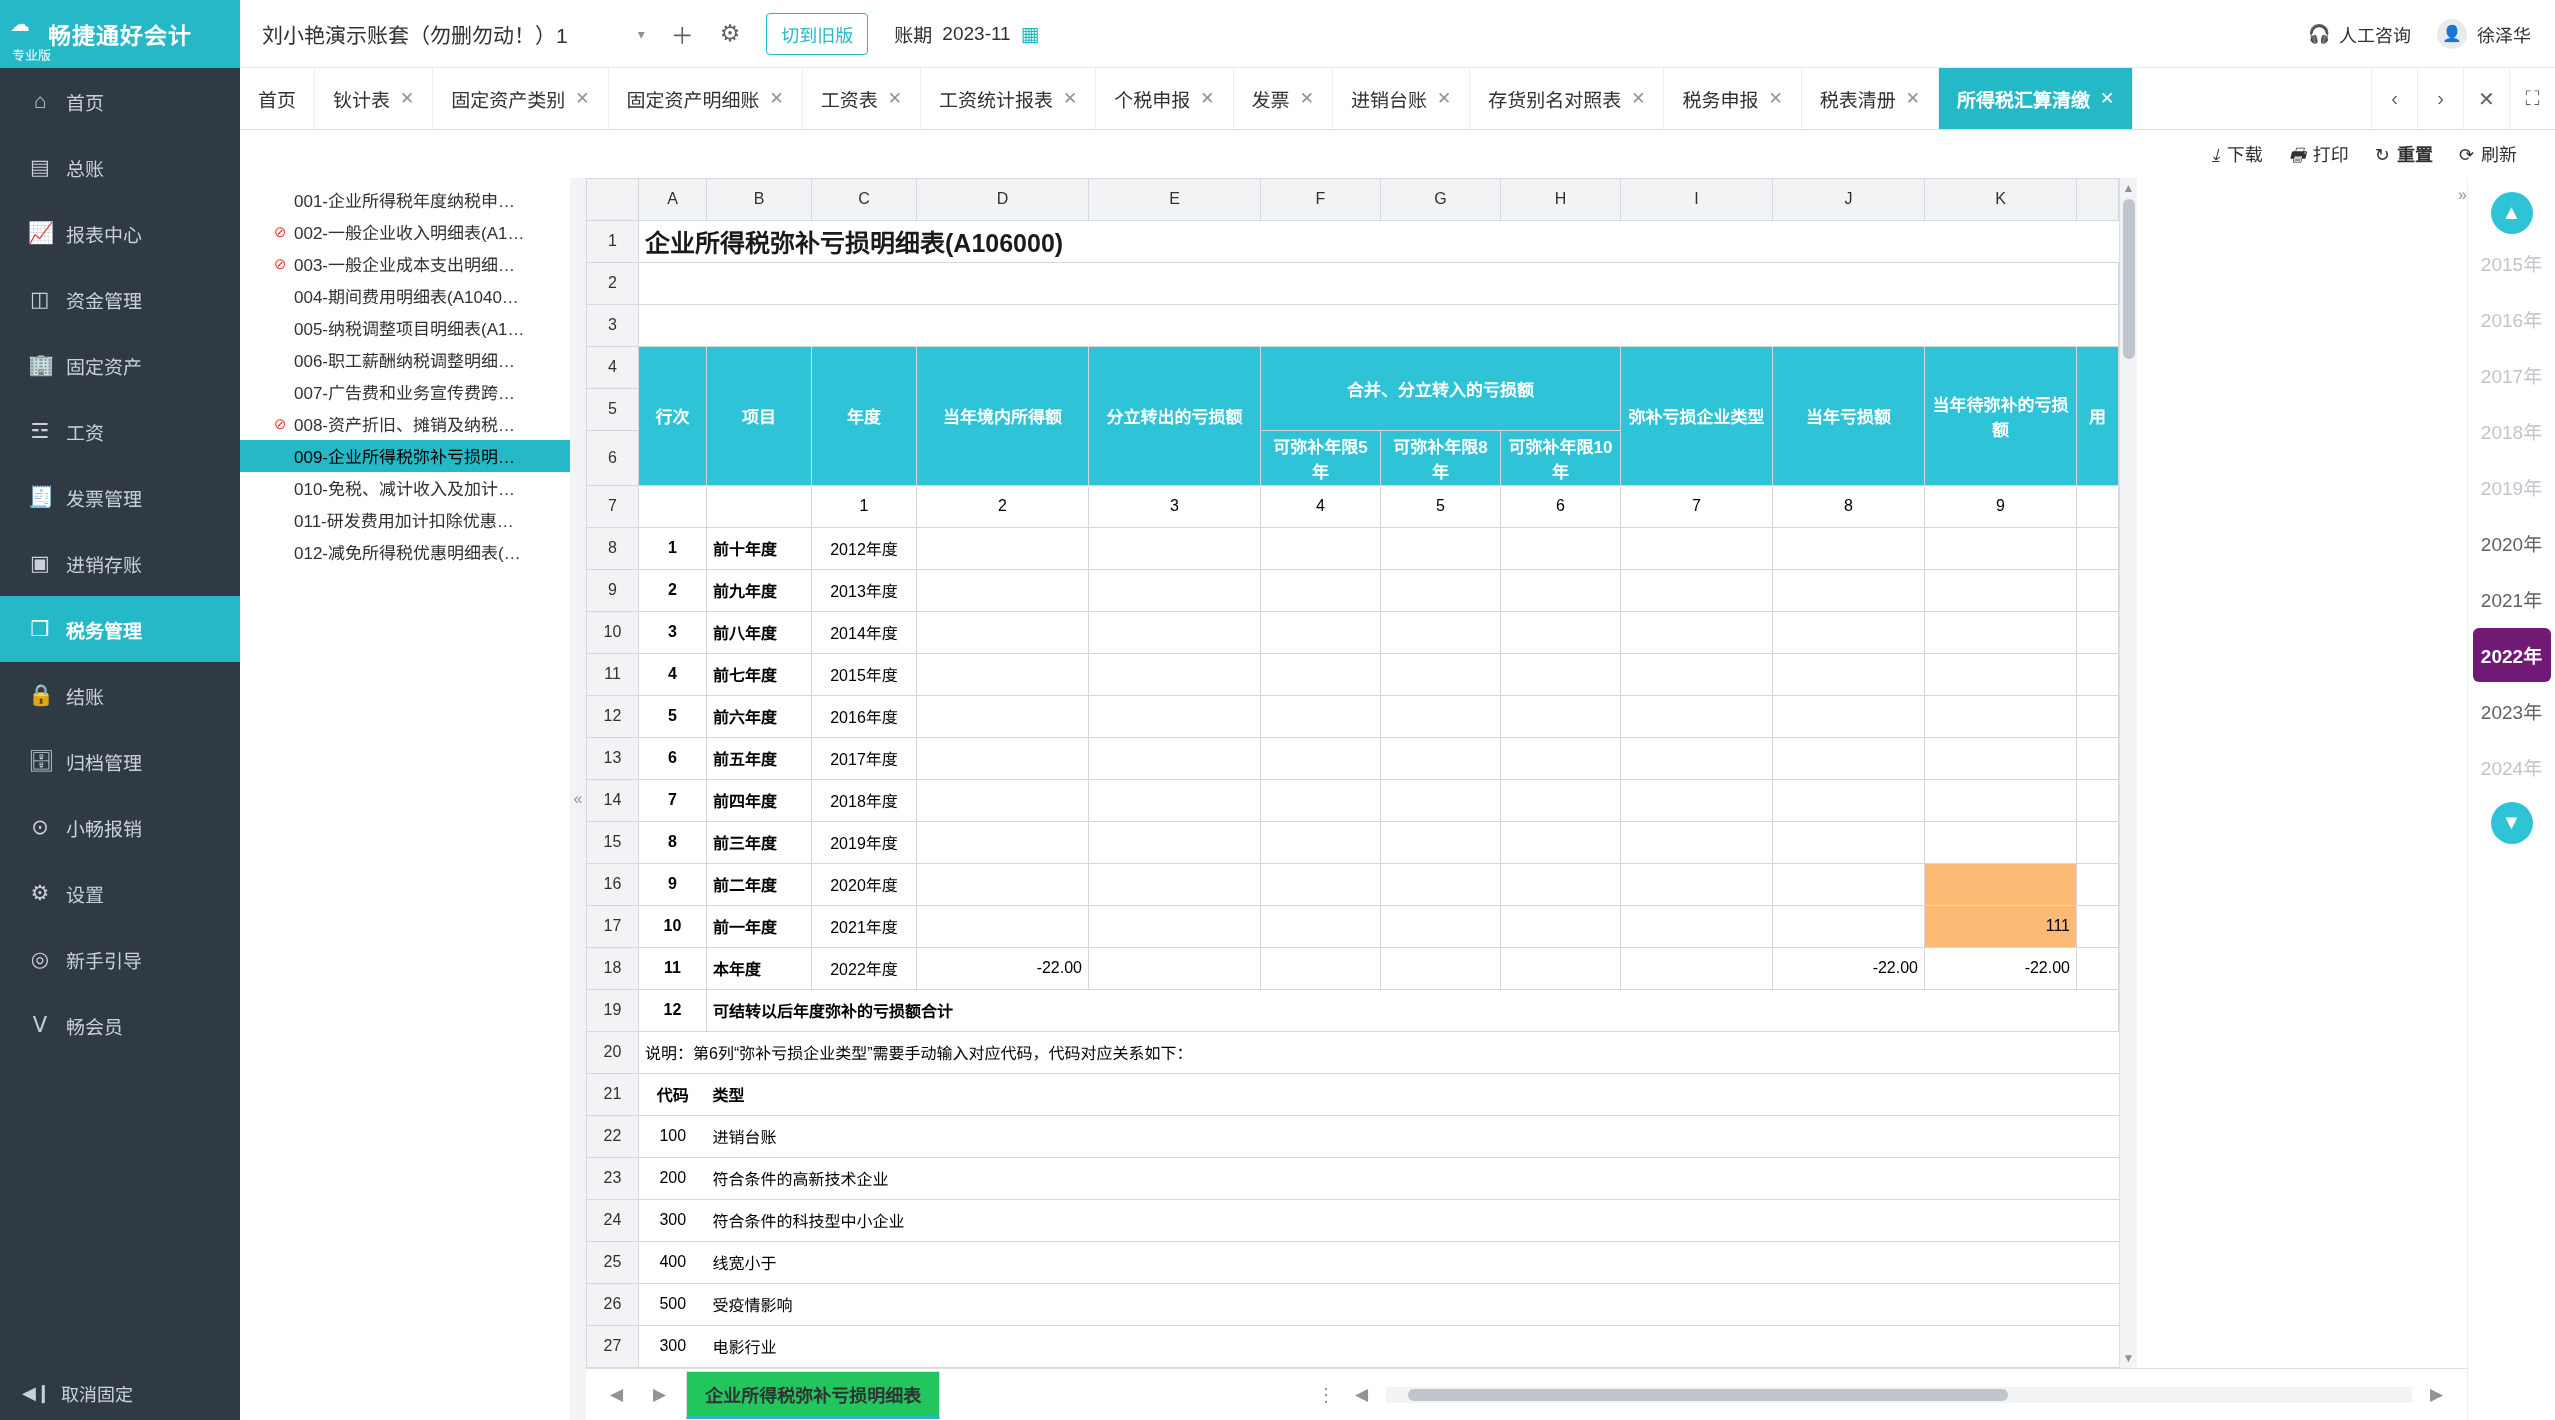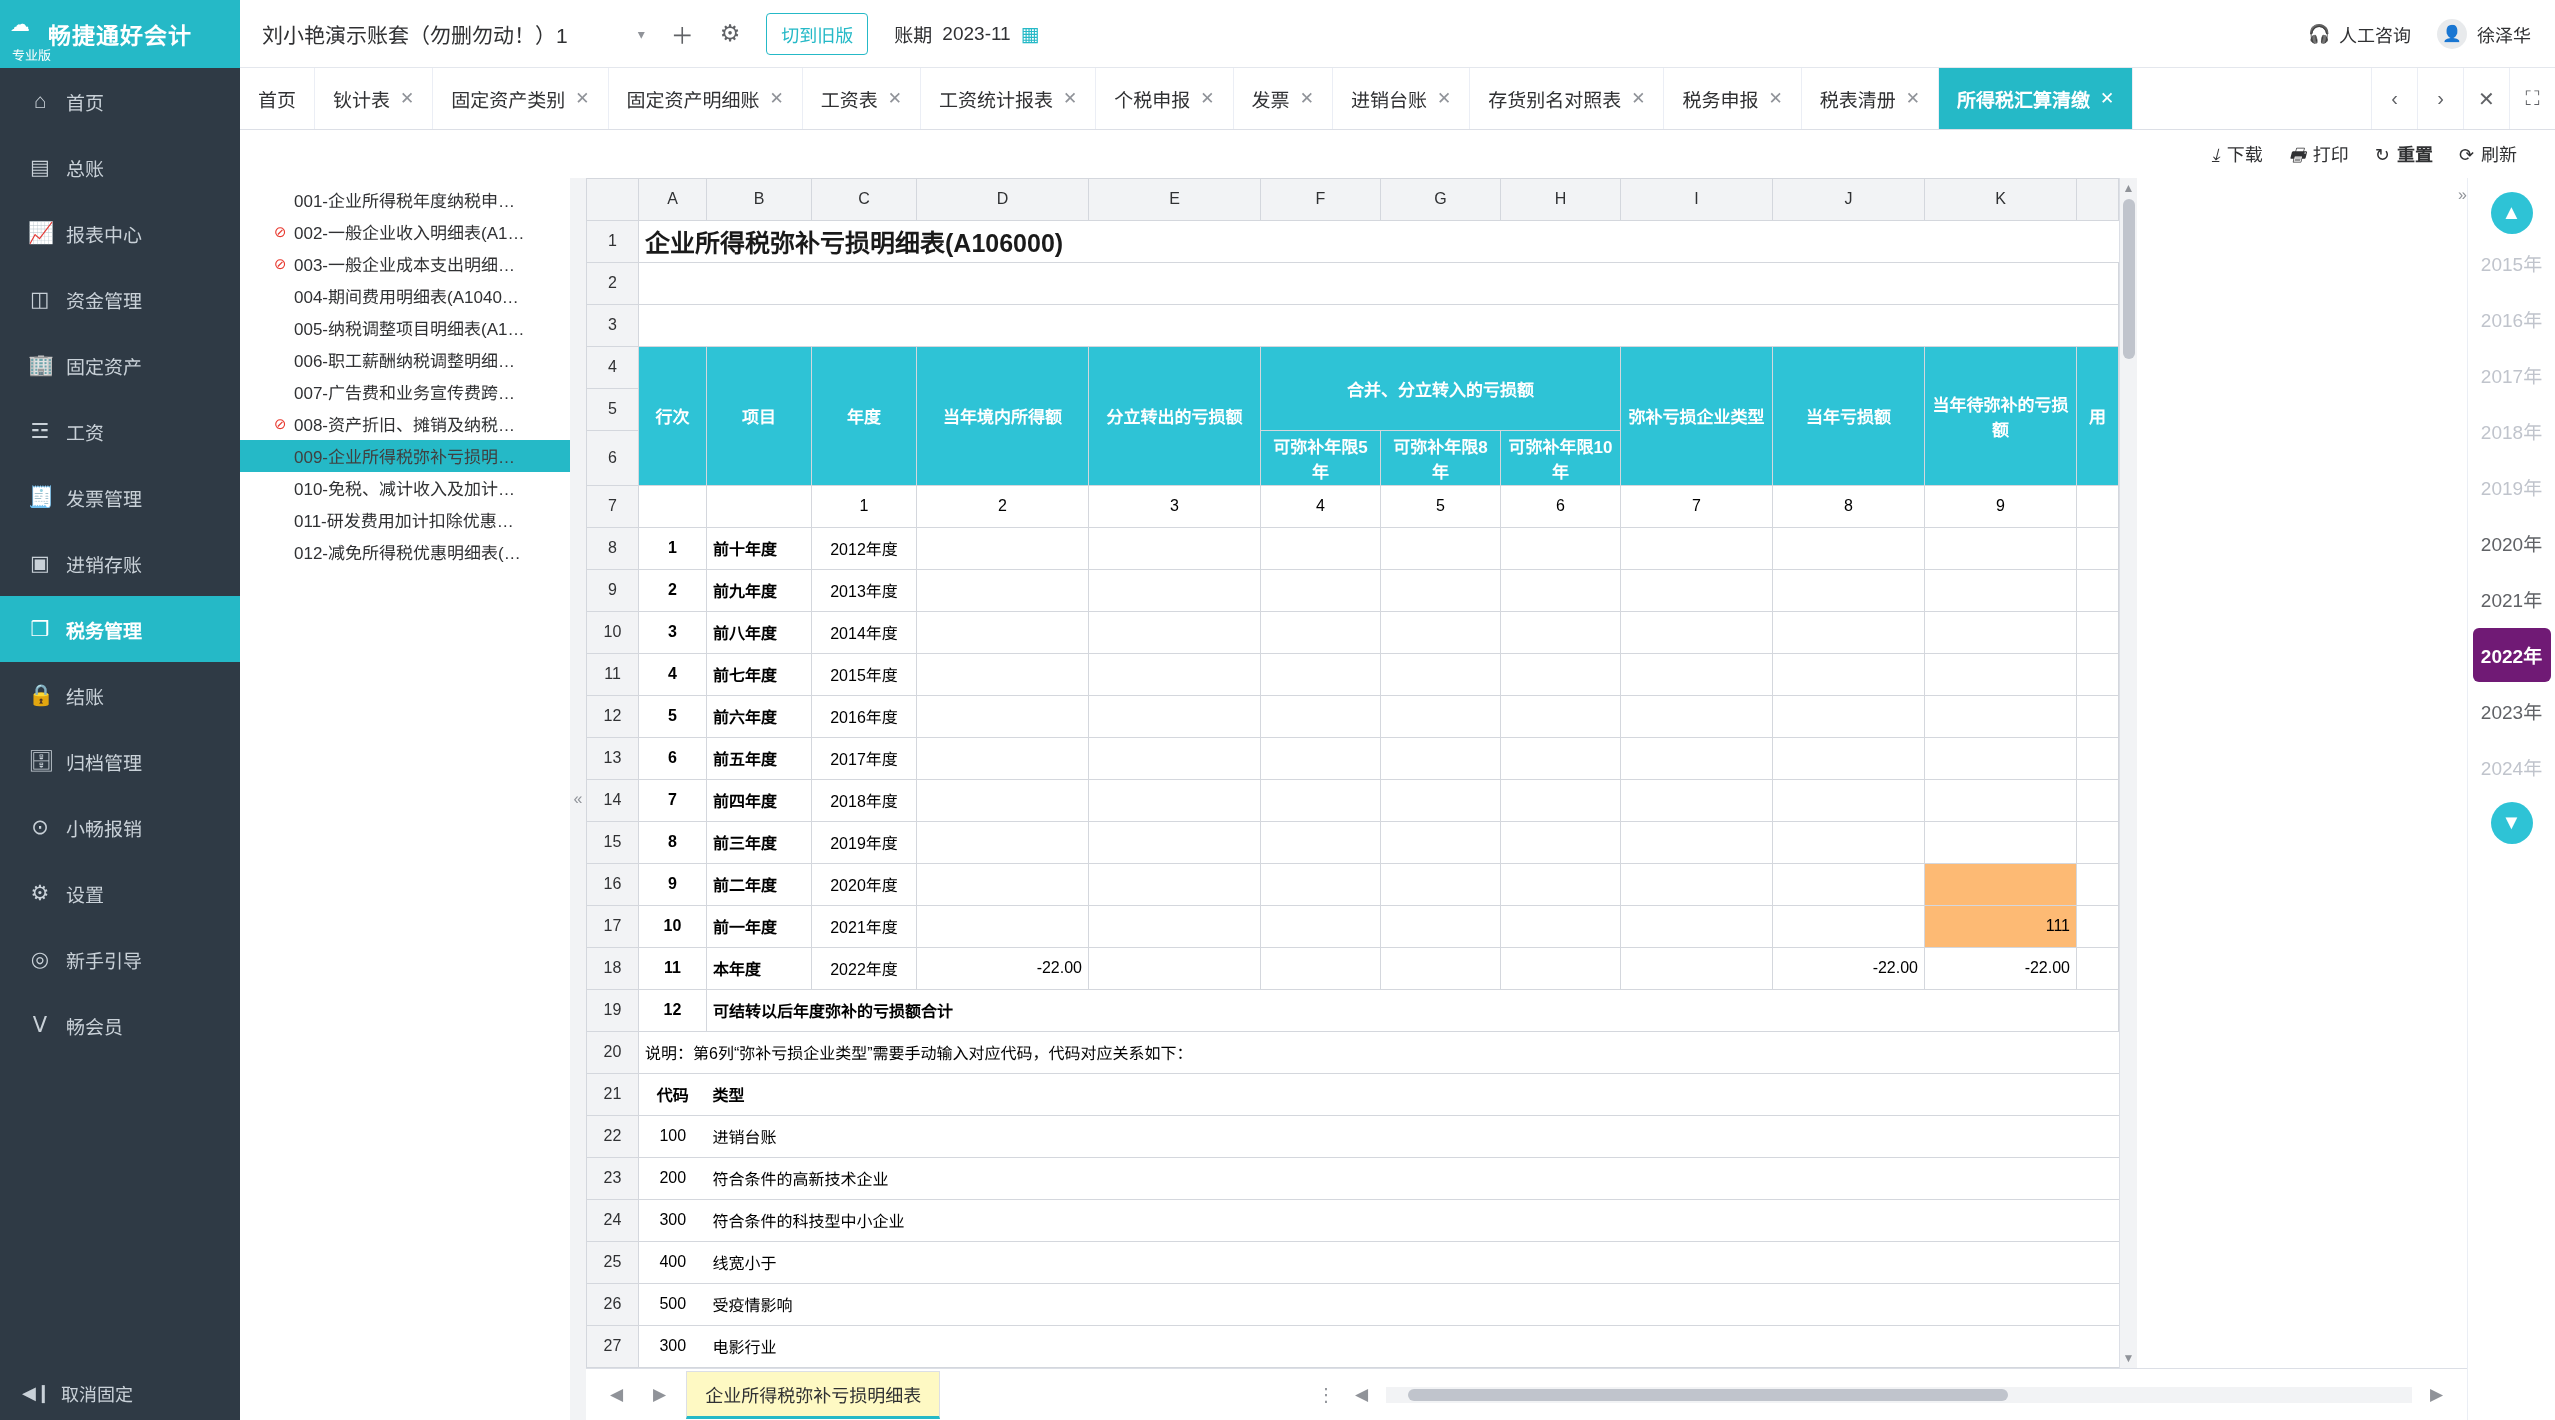--- a/index.html
+++ b/index.html
@@ -98,21 +98,21 @@
 
   
   .replist {
     width: 330px; flex: 0 0 330px; background: #fff; padding-top: 6px; overflow: hidden;
     position: relative;
   }
   .rep-item {
     height: 32px; display: flex; align-items: center; gap: 6px; padding-left: 34px;
     font-size: 17px; color: #303133; white-space: nowrap; overflow: hidden; cursor: pointer;
   }
-  .rep-item.active { background: #25b9c7; color: #404040; }
+  .rep-item.active { background: #25b9c7; color: #000000; }
   .rep-dot { color: #e8392f; font-size: 15px; width: 14px; }
   .splitter {
     width: 16px; flex: 0 0 16px; background: #f2f3f5; display: flex; align-items: center;
     justify-content: center; color: #909399; font-size: 16px; cursor: col-resize;
   }
 
   
   .sheetwrap { flex: 1 1 auto; min-width: 0; display: flex; flex-direction: column; background: #fff; }
   .sheetscroll { flex: 1 1 auto; overflow: hidden; position: relative; display: flex; }
   table.grid { border-collapse: collapse; table-layout: fixed; font-size: 16px; }
@@ -142,21 +142,21 @@
   .vthumb { width: 12px; height: 160px; background: #c0c4cc; border-radius: 6px; margin-top: 4px; }
 
   
   .sheetfoot {
     height: 52px; flex: 0 0 52px; border-top: 1px solid #dcdfe6; display: flex; align-items: center;
     background: #fff; padding-left: 14px; gap: 10px;
   }
   .sf-arrow { color: #909399; font-size: 17px; padding: 0 10px; cursor: pointer; }
   .sheet-tab {
     border: 1px solid #dcdfe6; border-bottom: 3px solid #25b9c7; padding: 9px 18px;
-    font-size: 18px; font-weight: normal; color: #303133; cursor: pointer; background: #fef9c3;
+    font-size: 18px; font-weight: bold; color: #303133; cursor: pointer; background: #22c55e;
   }
   .hscroll-wrap { margin-left: auto; display: flex; align-items: center; gap: 8px; padding-right: 14px; width: 1150px; }
   .hscroll { flex: 1 1 auto; height: 16px; background: #f2f3f5; position: relative; }
   .hthumb { position: absolute; left: 22px; top: 2px; height: 12px; width: 600px; background: #c0c4cc; border-radius: 6px; }
   .dots { color: #909399; font-size: 18px; letter-spacing: 2px; }
 
   
   .yearrail {
     width: 88px; flex: 0 0 88px; background: #fff; border-left: 1px solid #ebeef5;
     display: flex; flex-direction: column; align-items: center; padding-top: 14px; gap: 2px;

